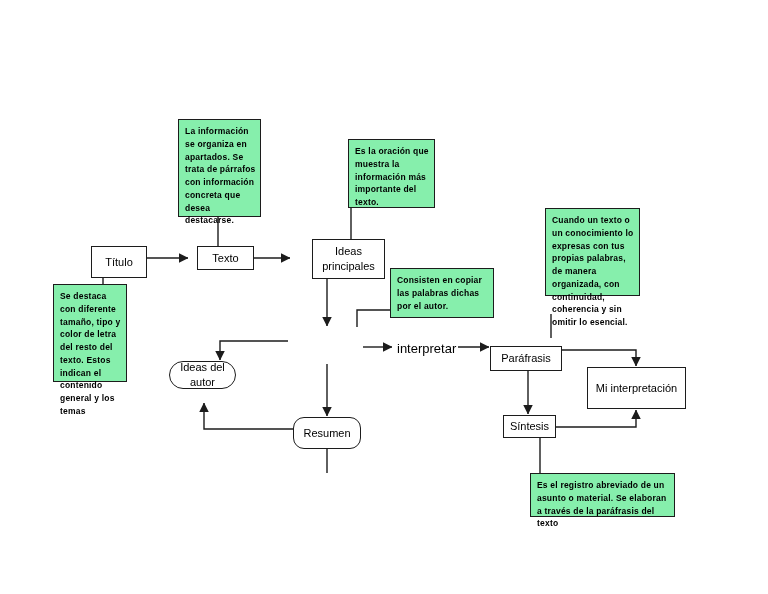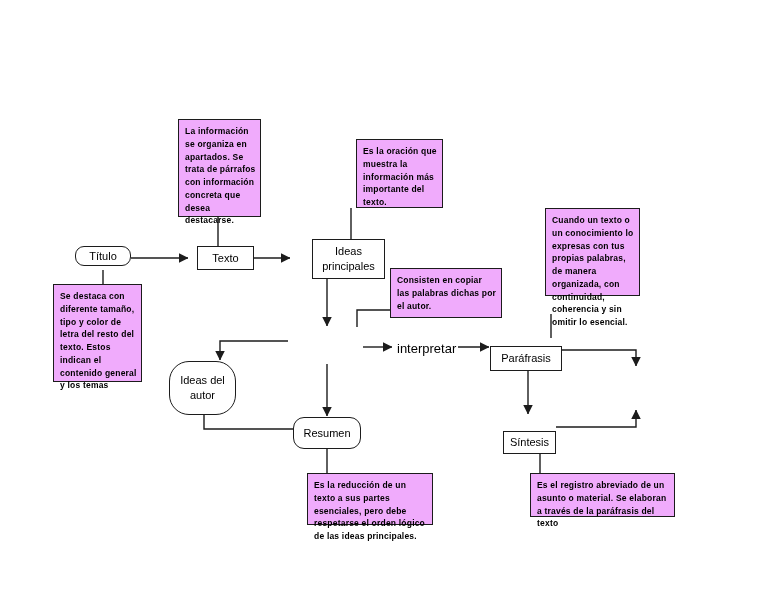--- a/index.html
+++ b/index.html
@@ -27,21 +27,21 @@
     justify-content: center;
     text-align: center;
     font-size: 11px;
     line-height: 1.35;
     padding: 1px 3px;
   }
   .note {
     position: absolute;
     box-sizing: border-box;
     border: 1.6px solid #1c1c1c;
-    background: #f0abfc;
+    background: #86efac;
     font-size: 8.5px;
     font-weight: 700;
     line-height: 1.5;
     padding: 5px 4px 3px 6px;
     text-align: left;
     letter-spacing: 0.2px;
   }
   .edge-label {
     position: absolute;
     font-size: 13px;
@@ -81,69 +81,69 @@
       <polyline points="293,429 204,429 204,403" marker-end="url(#arr)"></polyline>
       <line x1="327" y1="441" x2="327" y2="473"></line>
       <line x1="540" y1="438" x2="540" y2="473"></line>
     </g>
   </svg>
 
   <div class="note" style="left:178px; top:119px; width:83px; height:98px;">
     <span>La información se organiza en apartados. Se trata de párrafos con información concreta que desea destacarse.</span>
   </div>
 
-  <div class="note" style="left:348px; top:139px; width:87px; height:69px;margin-left:8px;">
+  <div class="note" style="left:348px; top:139px; width:87px; height:69px;">
     <span>Es la oración que muestra la información más importante del texto.</span>
   </div>
 
   <div class="note" style="left:545px; top:208px; width:95px; height:88px;">
     <span>Cuando un texto o un conocimiento lo expresas con tus propias palabras, de manera organizada, con continuidad, coherencia y sin omitir lo esencial.</span>
   </div>
 
-  <div class="note" style="left:53px; top:284px; width:89px; height:98px;">
+  <div class="note" style="left:53px; top:284px; width:74px; height:98px;">
     <span>Se destaca con diferente tamaño, tipo y color de letra del resto del texto. Estos indican el contenido general y los temas</span>
   </div>
 
-  <div class="note" style="left:390px; top:268px; width:112px; height:50px;">
+  <div class="note" style="left:390px; top:268px; width:104px; height:50px;">
     <span>Consisten en copiar las palabras dichas por el autor.</span>
   </div>
 
-  <div class="note" style="left:307px; top:473px; width:126px; height:52px;">
-    <span>Es la reducción de un texto a sus partes esenciales, pero debe respetarse el orden lógico de las ideas principales.</span>
-  </div>
 
   <div class="note" style="left:530px; top:473px; width:145px; height:44px;">
     <span>Es el registro abreviado de un asunto o material. Se elaboran a través de la paráfrasis del texto</span>
   </div>
 
-  <div class="node" style="left:75px; top:246px; width:56px; height:20px;border-radius:9px;">
+  <div class="node" style="left:91px; top:246px; width:56px; height:32px;">
     <span>Título</span>
   </div>
 
   <div class="node" style="left:189px; top:246px; width:57px; height:24px;margin-left:8px;">
     <span>Texto</span>
   </div>
 
   <div class="node" style="left:291px; top:239px; width:73px; height:40px;margin-left:21px;">
     <span>Ideas principales</span>
   </div>
 
 
   <div class="node" style="left:490px; top:346px; width:72px; height:25px;">
     <span>Paráfrasis</span>
   </div>
 
-  <div class="node" style="left:169px; top:361px; width:67px; height:54px;border-radius:20px;">
+  <div class="node" style="left:169px; top:361px; width:67px; height:28px;border-radius:20px;">
     <span>Ideas del autor</span>
   </div>
 
+  <div class="node" style="left:587px; top:367px; width:99px; height:42px;">
+    <span>Mi interpretación</span>
+  </div>
 
   <div class="node" style="left:293px; top:417px; width:68px; height:32px;border-radius:11px;">
     <span>Resumen</span>
   </div>
 
-  <div class="node" style="left:503px; top:431px; width:53px; height:23px;">
+  <div class="node" style="left:503px; top:415px; width:53px; height:23px;">
     <span>Síntesis</span>
   </div>
 
   <span class="edge-label" style="left:395px; top:341px;">interpretar</span>
 
 </div>
 
 </body></html>

